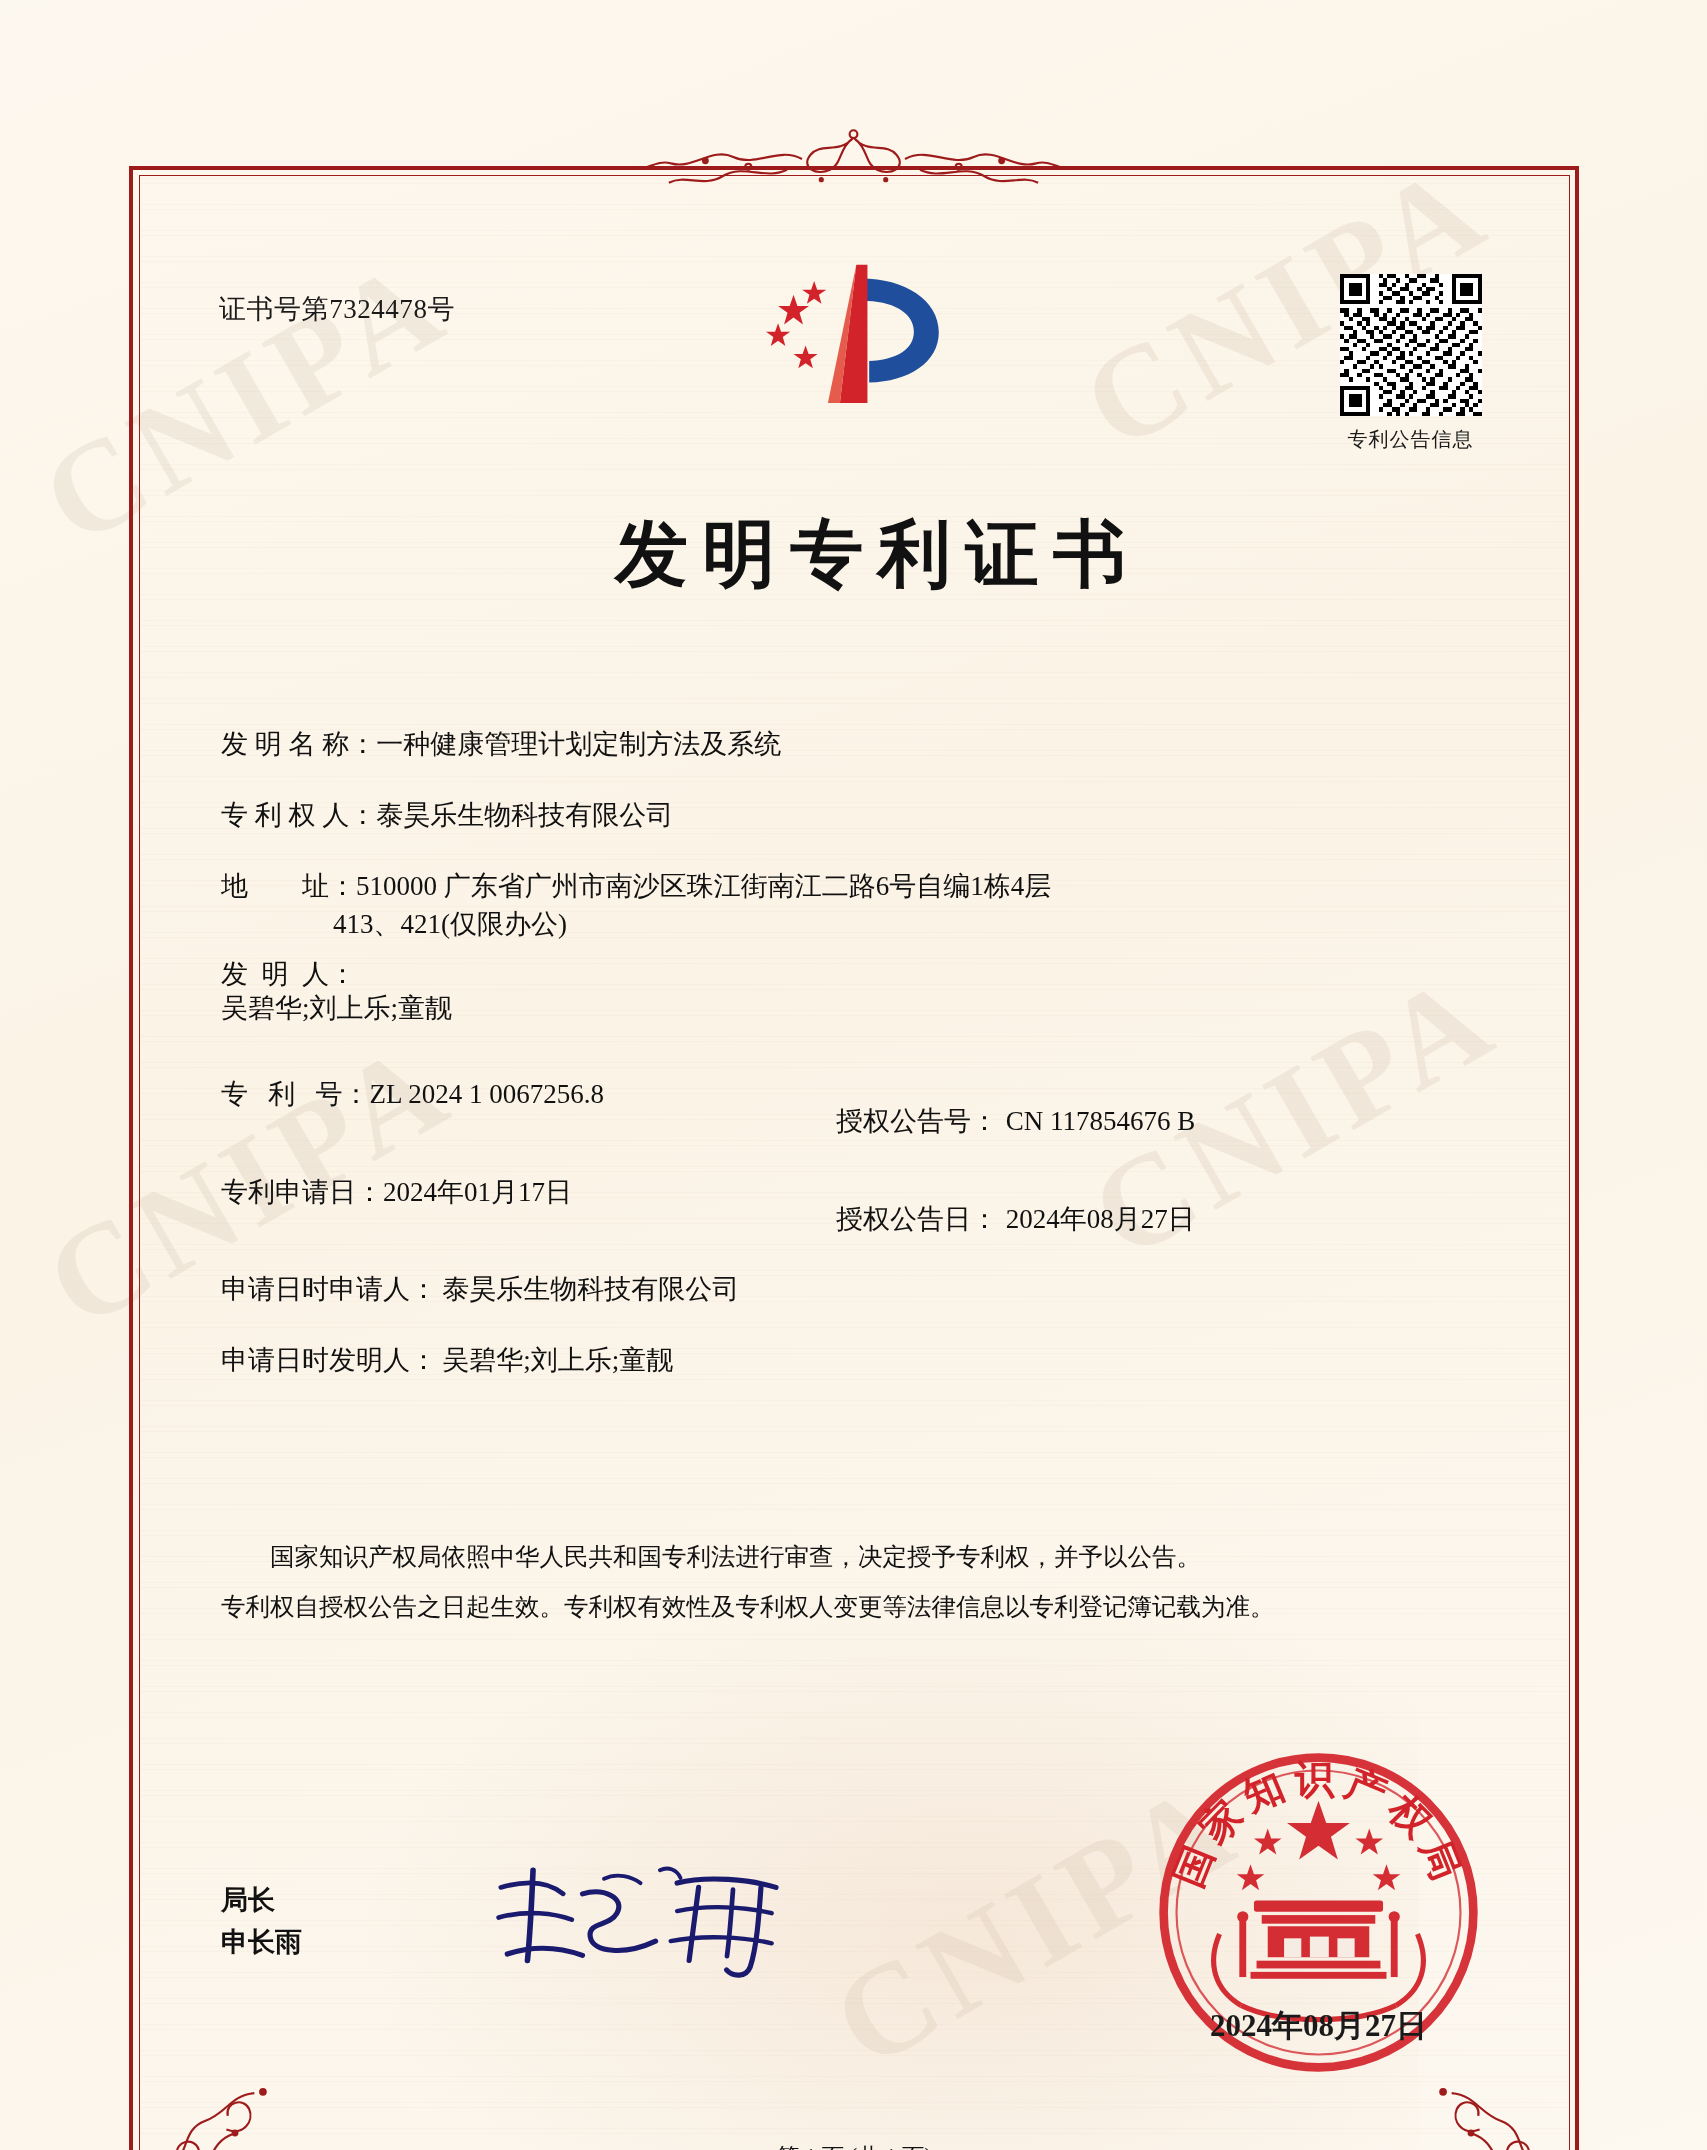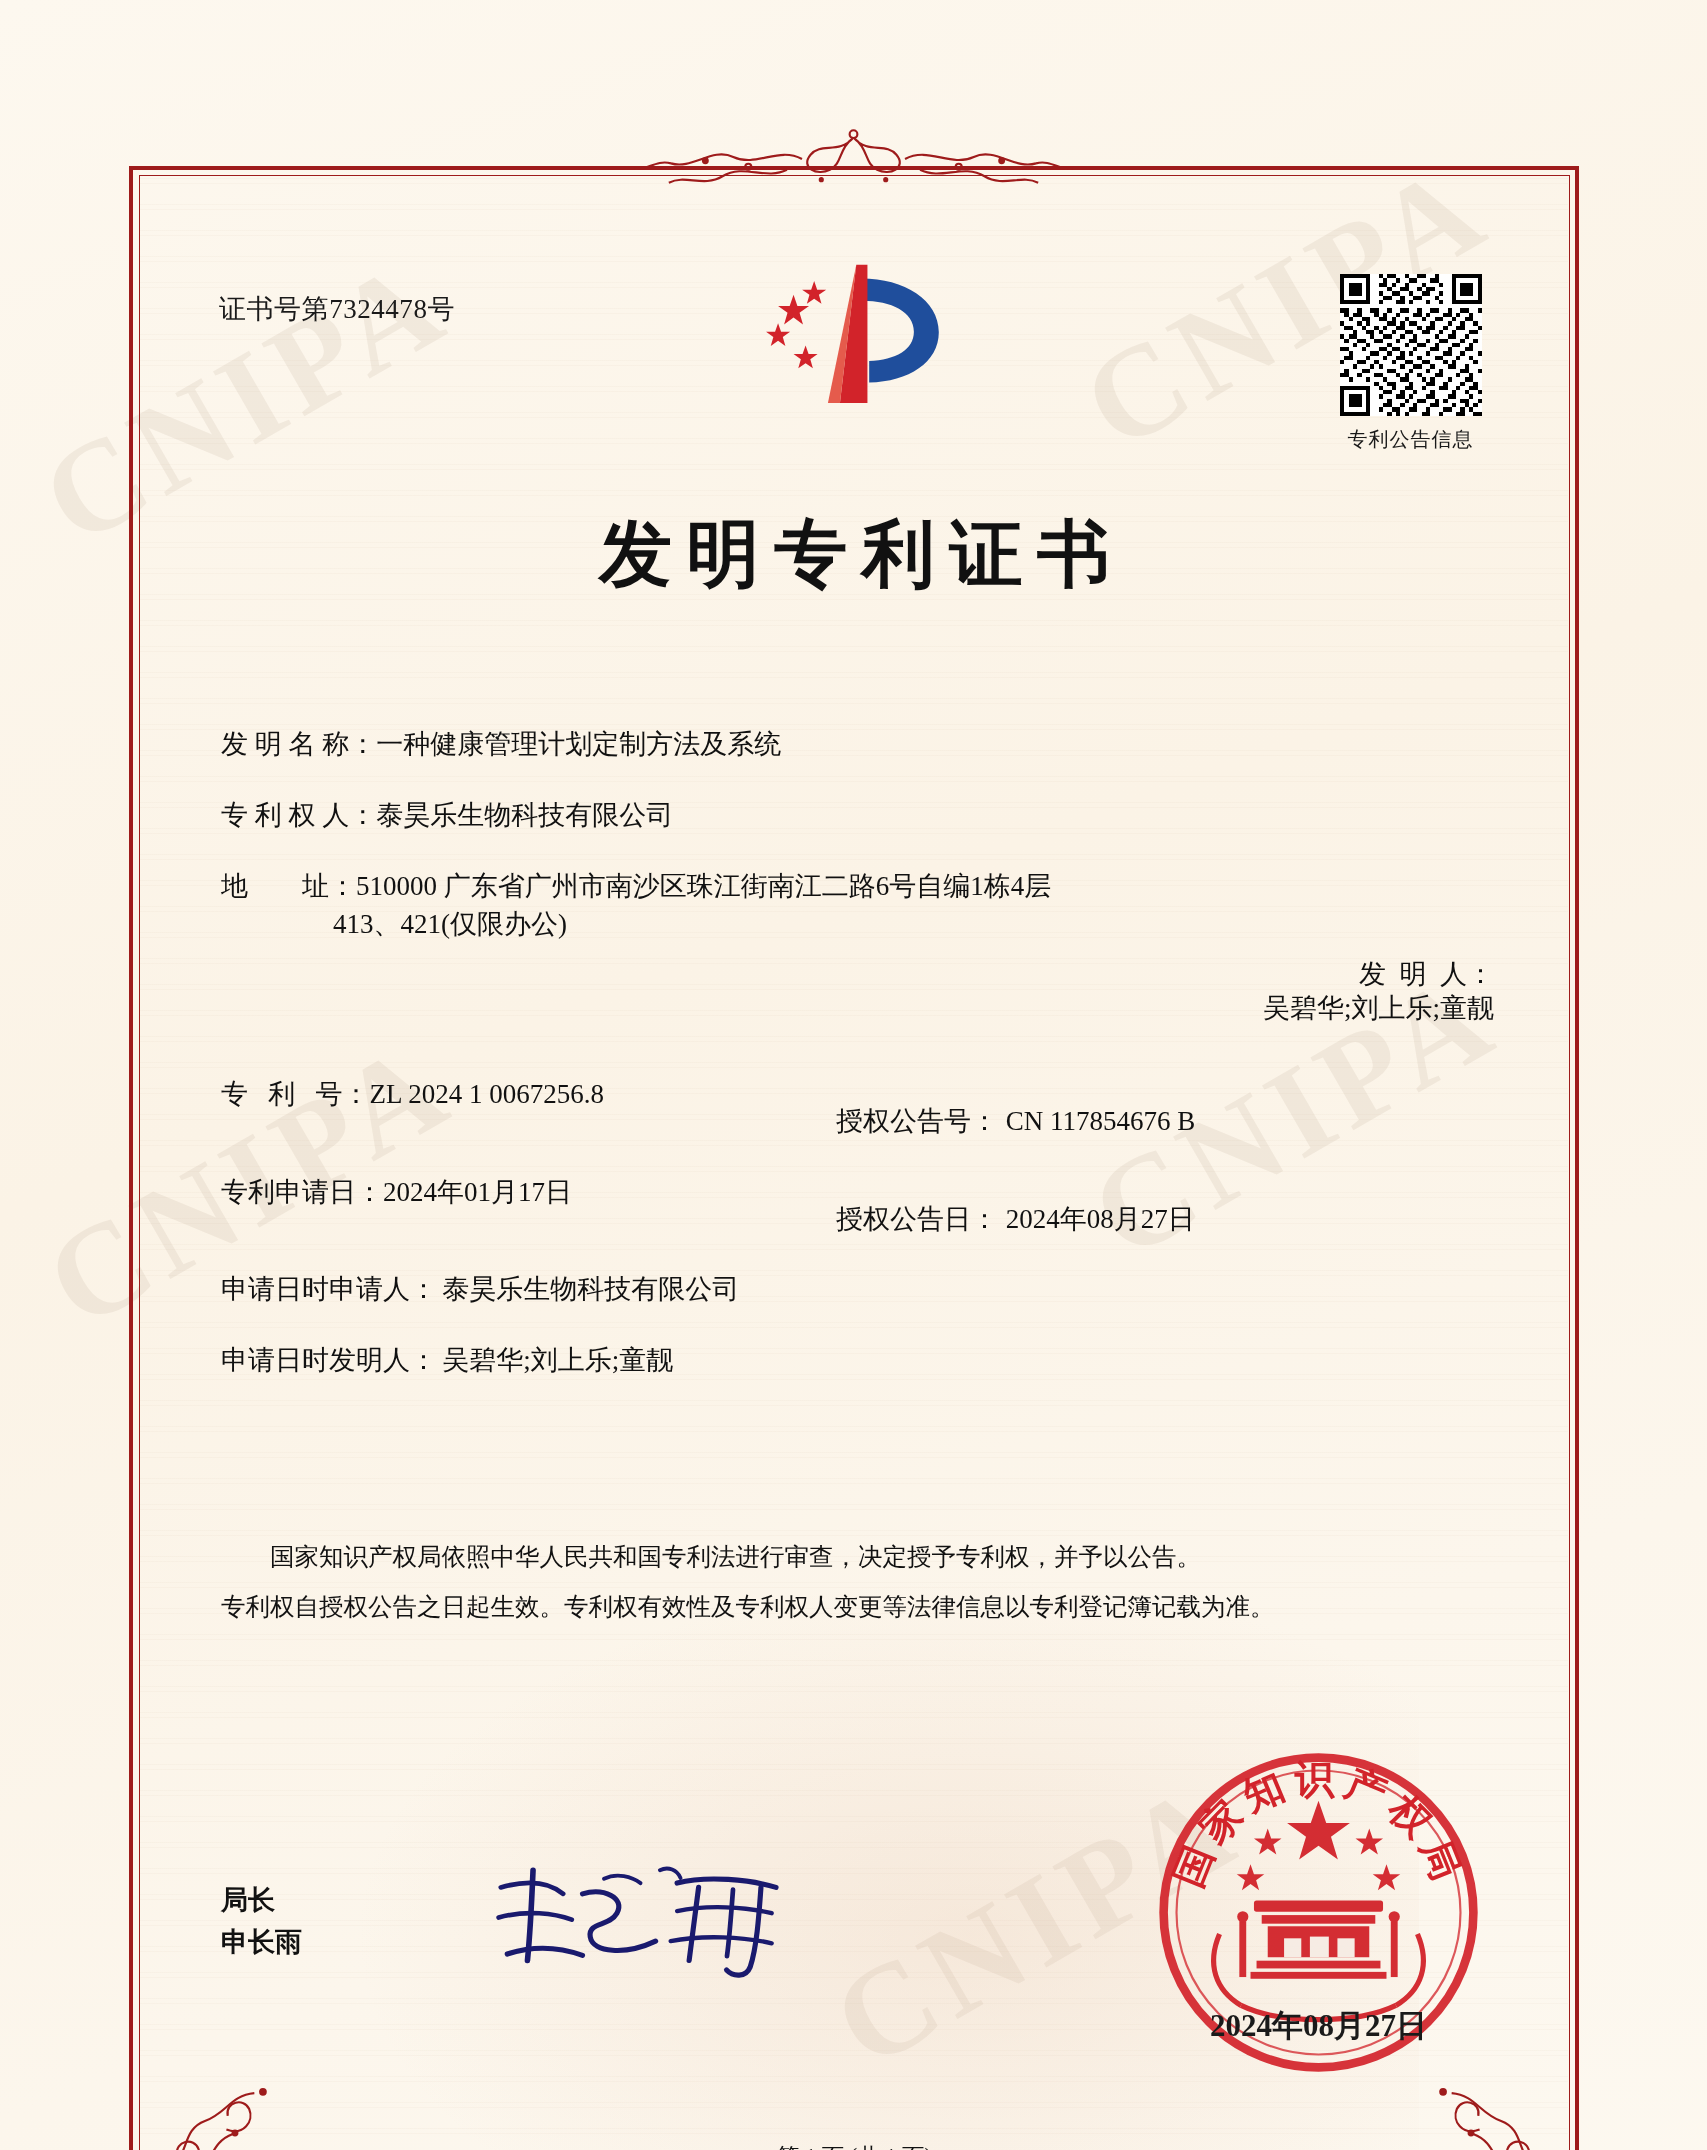--- a/index.html
+++ b/index.html
@@ -120,21 +120,21 @@
   }
   .qr-caption {
     margin-top: 10.3px;
     font-size: 20px;
     color: #1a1a1a;
     letter-spacing: 0.05em;
   }
 
   .main-title {
     position: absolute;
-    left: 0;
+    left: 16px;
     top: 331px;
     width: 100%;
     text-align: center;
     font-size: 73px;
     font-weight: 700;
     letter-spacing: 0.20em;
     color: #111111;
     text-indent: 0.20em;
     font-family: "Liberation Serif", "DejaVu Serif", serif;
   }
@@ -146,21 +146,21 @@
     top: 553px;
     width: 1273px;
     font-size: 27px;
     color: #111;
     line-height: 1.25;
   }
   .row {
     position: relative;
     margin-bottom: 37px;
     display: flex;
-    align-items: flex-end;
+    align-items: flex-start;
   }
   .lbl {
     flex: 0 0 auto;
     white-space: pre;
   }
   .val {
     flex: 1 1 auto;
     white-space: pre-wrap;
   }
   .row-2col {

